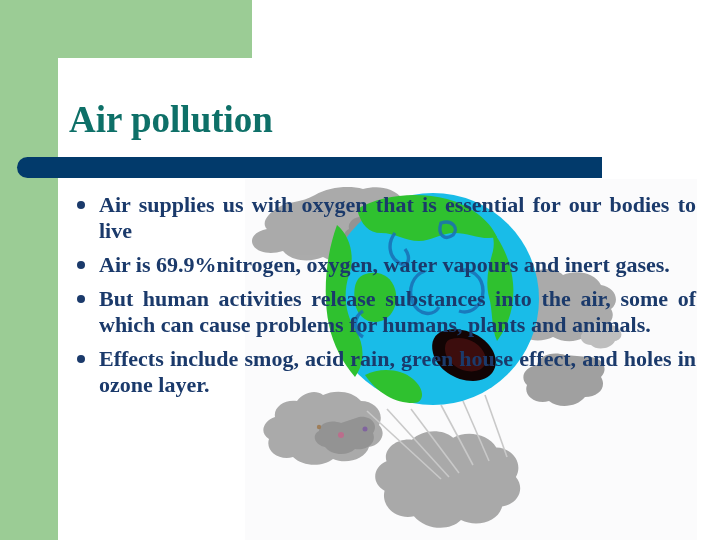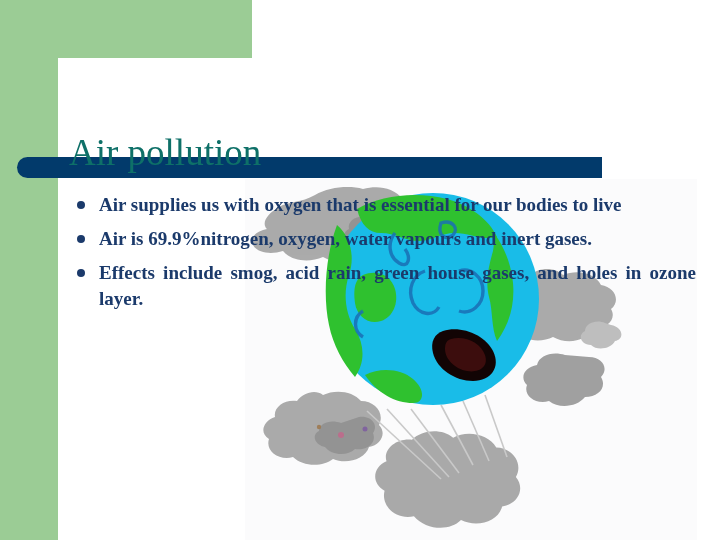--- a/index.html
+++ b/index.html
@@ -65,43 +65,42 @@
   }
   .artwork svg { display: block; }
 
   
   .slide-title {
     position: absolute;
     left: 69px;
     top: 98px;
     font-size: 37px;
     line-height: 44px;
-    font-weight: 400;
+    font-weight: 700;
     color: #0E7068;
     letter-spacing: 0px;
     white-space: nowrap;
-    margin-top: 33px;
   }
 
   
   .body-list {
     position: absolute;
     left: 70px;
     top: 192px;
     width: 626px;
     margin: 0;
     padding: 0;
     list-style: none;
   }
   .bullet-row {
     position: relative;
     padding-left: 29px;
     margin-bottom: 8px;
     color: #1B3A6B;
-    font-size: 19px;
+    font-size: 22px;
     line-height: 26px;
     font-weight: 700;
     text-align: justify;
     text-justify: inter-word;
   }
   .bullet-row:last-child { margin-bottom: 0; }
   .bullet-dot {
     position: absolute;
     left: 7px;
     top: 9px;
@@ -229,17 +228,21 @@
     <li class="bullet-row">
       <span class="bullet-dot"></span>
       <span class="bullet-text">Air supplies us with oxygen that is essential for our bodies to live</span>
     </li>
     <li class="bullet-row">
       <span class="bullet-dot"></span>
       <span class="bullet-text">Air is 69.9%nitrogen, oxygen, water vapours and inert gases.</span>
     </li>
     <li class="bullet-row">
       <span class="bullet-dot"></span>
-      <span class="bullet-text">Effects include smog, acid rain, green house gases, and holes in ozone layer.</span>
+      <span class="bullet-text">But human activities release substances into the air, some of which can cause problems for humans, plants and animals.</span>
+    </li>
+    <li class="bullet-row">
+      <span class="bullet-dot"></span>
+      <span class="bullet-text">Effects include smog, acid rain, green house effect, and holes in ozone layer.</span>
     </li>
   </ul>
 
 </div>
 
 </body></html>

